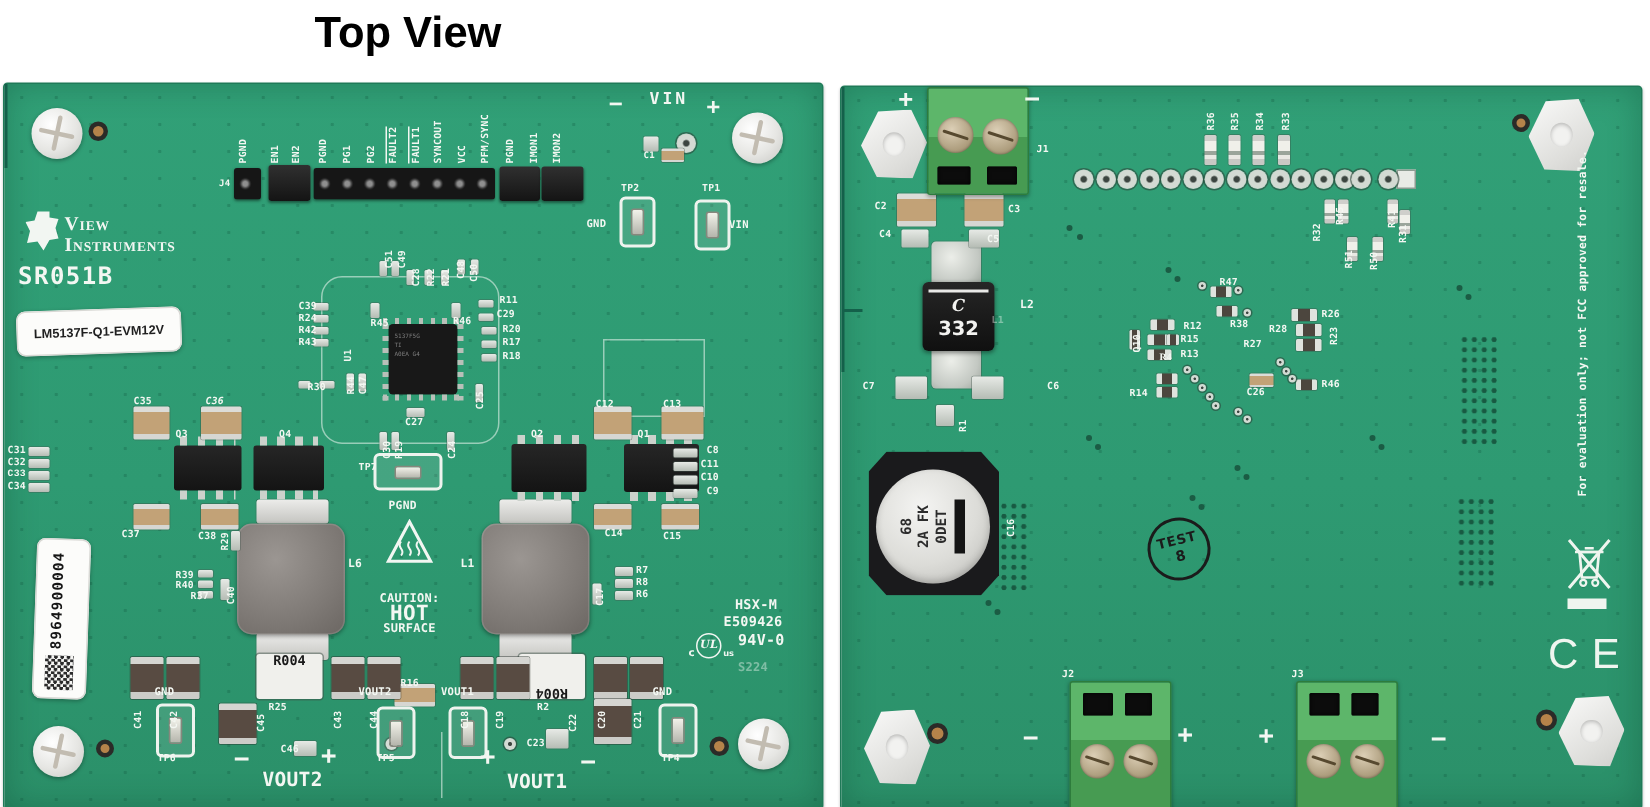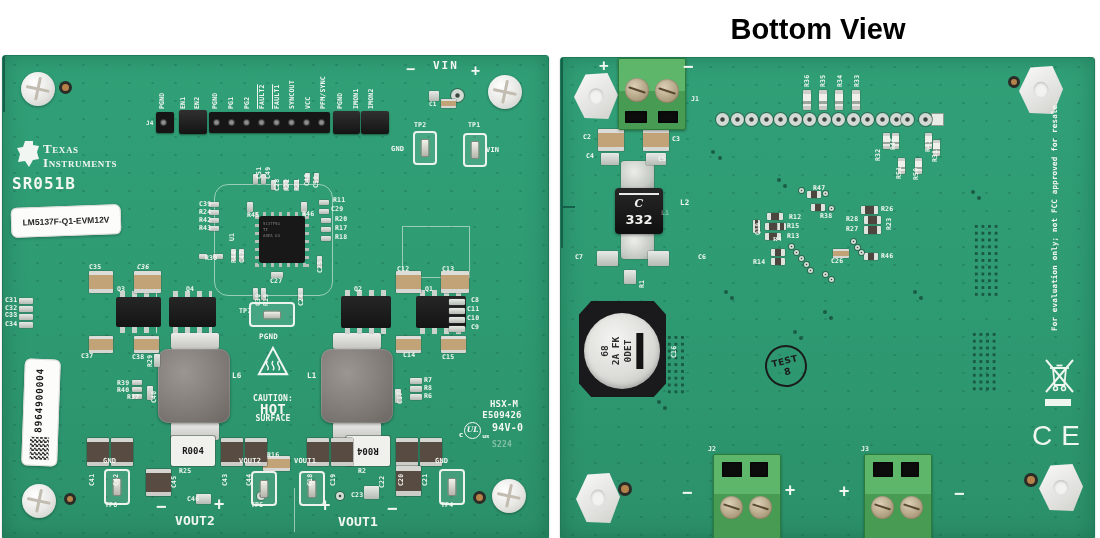--- a/index.html
+++ b/index.html
@@ -61,21 +61,21 @@
     repeating-linear-gradient(90deg,#b9c0b9 0 3px,rgba(0,0,0,0) 3px 8px) top/100% 4px no-repeat,
     repeating-linear-gradient(90deg,#b9c0b9 0 3px,rgba(0,0,0,0) 3px 8px) bottom/100% 4px no-repeat,
     repeating-linear-gradient(0deg,#b9c0b9 0 3px,rgba(0,0,0,0) 3px 8px) left/4px 100% no-repeat,
     repeating-linear-gradient(0deg,#b9c0b9 0 3px,rgba(0,0,0,0) 3px 8px) right/4px 100% no-repeat;}
   .icmark{position:absolute;inset:6px 4px;display:flex;flex-direction:column;gap:2px;
        font:400 4px/1 "DejaVu Sans Mono",monospace;color:#7e7e7e;}
   .ind{position:absolute;border-radius:10px;z-index:3;
        background:radial-gradient(circle at 36% 32%,#9b9692,#7e7975 62%,#6b6662 100%);
        box-shadow:0 1px 3px rgba(0,0,0,.4), inset 0 0 0 1px rgba(255,255,255,.12);}
   .tab{position:absolute;background:linear-gradient(180deg,#ececea,#c4c4c0);border-radius:2px;z-index:2;box-shadow:0 0 0 .5px rgba(60,80,70,.5);}
-  .shunt{position:absolute;background:#f0f0ec;border-radius:2px;z-index:3;display:flex;align-items:center;justify-content:center;
+  .shunt{position:absolute;background:#f0f0ec;border-radius:2px;z-index:3;display:flex;justify-content:center;
        font:700 9px "DejaVu Sans Mono",monospace;color:#191919;box-shadow:0 0 0 1px rgba(60,80,70,.5);}
   .r180{transform:rotate(180deg);display:inline-block;}
   .sticker{position:absolute;background:#fcfcfa;border-radius:6px;z-index:5;
        box-shadow:0 1px 3px rgba(0,0,0,.3), inset 0 0 0 1px #d8d8d4;}
   .term{position:absolute;background:linear-gradient(180deg,#5db66a 0 46%,#479b52 46%);border:1px solid #2e7c3c;border-radius:2px;z-index:5;box-shadow:0 1px 3px rgba(0,0,0,.35);}
   .tscrew{position:absolute;border-radius:50%;background:radial-gradient(circle at 40% 34%,#dccfb6,#ac9c7c 68%,#8c7c5e);box-shadow:inset 0 0 2px rgba(0,0,0,.4);}
   .tscrew::after{content:"";position:absolute;left:12%;top:45%;width:76%;height:10%;background:#57492f;transform:rotate(18deg);border-radius:1px;}
   .topen{position:absolute;background:#0c0c0c;border-radius:1px;box-shadow:inset 0 0 3px #000;}
   .bind{position:absolute;background:linear-gradient(180deg,#262626,#101010);border-radius:4px;z-index:3;box-shadow:0 1px 3px rgba(0,0,0,.4);}
   .ecapb{position:absolute;background:#1a1a1c;clip-path:polygon(14% 0,86% 0,100% 14%,100% 86%,86% 100%,14% 100%,0 86%,0 14%);z-index:3;}
@@ -95,37 +95,37 @@
        font:700 italic 7.5px/14px "DejaVu Serif",serif;text-align:center;}
   .uls{font:700 5.5px "DejaVu Sans",sans-serif;}
   .ce{position:absolute;color:#eff5ef;font:400 28px "Liberation Sans",sans-serif;letter-spacing:9px;z-index:6;}
   .qr{position:absolute;background-image:repeating-conic-gradient(#2b2b2b 0% 25%,#f6f6f4 0% 50%);background-size:4.2px 4.2px;}
   svg{display:block;}
 </style>
 </head>
 <body>
 
 <div id="canvas">
-  <div class="title" style="left:818px;top:13px;">Bottom View</div>
+  <div class="title" style="left:272px;top:6px;">Top View</div>
 
   <div class="board" id="topBoard" style="left:2px;top:55px;width:545px;height:483px;">
     <div class="scr" style="left:18px;top:16px;width:34px;height:34px;"></div>
     <div class="scr" style="left:485px;top:19px;width:34px;height:34px;"></div>
     <div class="scr" style="left:19px;top:428px;width:34px;height:34px;"></div>
     <div class="scr" style="left:489px;top:423px;width:34px;height:34px;"></div>
     <div class="fid" style="left:56px;top:25px;width:13px;height:13px;"></div>
     <div class="fid" style="left:61px;top:437px;width:12px;height:12px;"></div>
     <div class="fid" style="left:470px;top:435px;width:13px;height:13px;"></div>
 
     <div class="abs" style="left:14px;top:84px;width:24px;height:28px;z-index:5;">
       <svg width="24" height="28" viewBox="0 0 24 28">
           <path fill="#f2f6f2" d="M8 1h8v4l6 1-2 6 2 7-6 1-4 7-4-6-7 1 2-8-3-6 6-1z"></path>
         </svg>
     </div>
-    <div class="brand" style="left:40px;top:85px;font-size:13px;">Texas</div>
+    <div class="brand" style="left:40px;top:85px;font-size:13px;">View</div>
     <div class="brand" style="left:40px;top:99px;font-size:13px;">Instruments</div>
 
     <div class="sticker" style="left:8px;top:150px;width:110px;height:30px;transform:rotate(-2deg);display:flex;align-items:center;justify-content:center;">
       <span style="font:700 8.5px 'Liberation Sans',sans-serif;color:#1f1f1f;">LM5137F-Q1-EVM12V</span>
     </div>
 
     <div class="sticker" style="left:20px;top:303px;width:36px;height:107px;transform:rotate(2deg);">
       <span class="sk v dk2" style="left:11px;top:74px;font-size:9.5px;letter-spacing:.8px;color:#161616;">8964900004</span>
       <div class="qr" style="left:8px;top:78px;width:19px;height:23px;"></div>
     </div>
@@ -571,21 +571,21 @@
       <span class="sk" style="left: 259px; top: 155px;">R38</span>
       <span class="sk" style="left: 228px; top: 156px;">R12</span>
       <span class="sk" style="left: 226px; top: 165px;">R15</span>
       <span class="sk" style="left: 226px; top: 175px;">R13</span>
       <span class="sk v" style="left: 194px; top: 177px;">Q10</span>
       <span class="sk" style="left: 212px; top: 178px; font-family: Liberation Serif, serif;">R4</span>
       <span class="sk" style="left: 192px; top: 201px;">R14</span>
       <span class="sk" style="left: 320px; top: 148px;">R26</span>
       <span class="sk" style="left: 285px; top: 158px;">R28</span>
       <span class="sk v" style="left: 325px; top: 172px;">R23</span>
-      <span class="sk" style="left: 285px; top: 168px; text-align: right;">R27</span>
+      <span class="sk" style="left: 268px; top: 168px; text-align: right;">R27</span>
       <span class="sk" style="left: 270px; top: 200px;">C26</span>
       <span class="sk" style="left: 320px; top: 195px;">R46</span>
       <span class="sk" style="left: 147px; top: 388px;">J2</span>
       <span class="sk" style="left: 121px; top: 426px; font-size: 17px;">−</span>
       <span class="sk" style="left: 224px; top: 424px; font-size: 17px;">+</span>
       <span class="sk" style="left: 300px; top: 388px;">J3</span>
       <span class="sk" style="left: 278px; top: 425px; font-size: 17px;">+</span>
       <span class="sk" style="left: 393px; top: 427px; font-size: 17px;">−</span>
       <span class="sk v" style="left: 490px; top: 273px; font-size: 7.5px;">For evaluation only; not FCC approved for resale.</span>
     </div>

